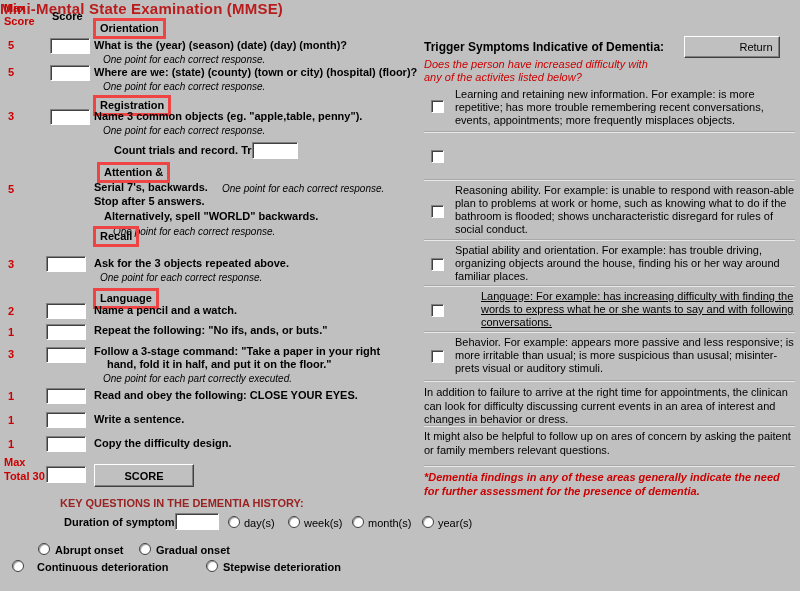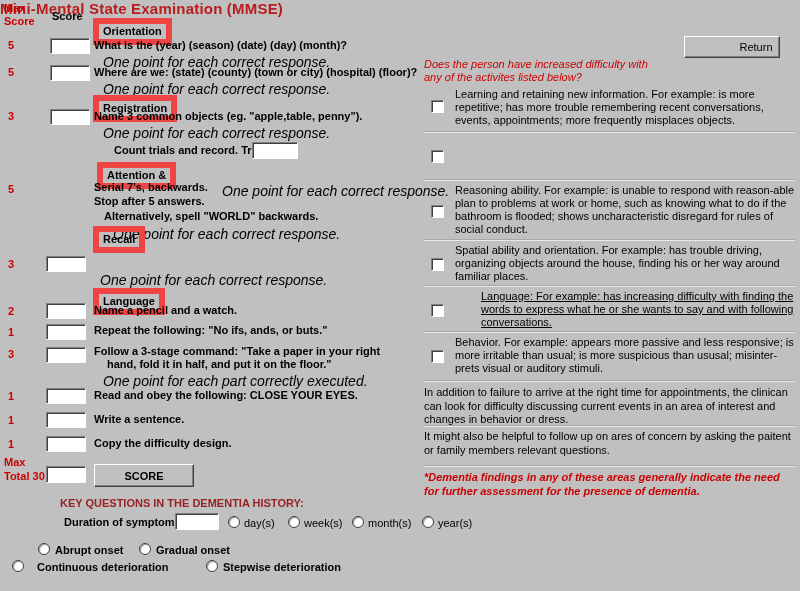--- a/index.html
+++ b/index.html
@@ -6,22 +6,22 @@
   html,body { background:#c0c0c0; }
   .win { position:relative; width:800px; height:591px; background:#c0c0c0;
          font-family:"Liberation Sans", sans-serif; font-size:11px; color:#000; overflow:hidden; }
   .abs { position:absolute; white-space:nowrap; }
   .b { font-weight:bold; }
   .i { font-style:italic; }
   .red { color:#cc0000; }
   .dkred { color:#992222; }
   .title { position:absolute; left:0; top:4; width:752; text-align:center;
            color:#b91c1c; font-weight:bold; font-size:15px; letter-spacing:0.2px; }
-  .note { position:absolute; font-size:14px; font-style:italic; white-space:nowrap; }
-  .secbox { position:absolute; border:6px solid #ef4444; padding:1px 4px 2px 4px; font-weight:bold; }
+  .note { position:absolute; font-size:10px; font-style:italic; white-space:nowrap; }
+  .secbox { position:absolute; border:3px solid #ef4444; padding:1px 4px 2px 4px; font-weight:bold; }
   .tinput { position:absolute; background:#fff; border:none; outline:none;
             border-top:1px solid #808080; border-left:1px solid #808080;
             border-bottom:1px solid #fff; border-right:1px solid #fff;
             box-shadow: inset 1px 1px 0 #404040; font-family:"Liberation Sans",sans-serif; font-size:11px; padding:1px 3px; }
   .btn { position:absolute; background:#c0c0c0; text-align:center;
          border-top:1px solid #ffffff; border-left:1px solid #ffffff;
          border-bottom:1px solid #404040; border-right:1px solid #404040;
          box-shadow: inset -1px -1px 0 #808080; cursor:pointer;
          display:flex; align-items:center; justify-content:center; }
   .cb { position:absolute; width:13px; height:13px; background:#fff;
@@ -73,20 +73,21 @@
   <span class="abs b" style="left:94px; top:181px;">Serial 7's, backwards.</span>
   <span class="note" style="left:222px; top:183px;">One point for each correct response.</span>
   <span class="abs b" style="left:94px; top:195px;">Stop after 5 answers.</span>
   <span class="abs b" style="left:104px; top:210px;">Alternatively, spell "WORLD" backwards.</span>
   <span class="note" style="left:113px; top:226px;">One point for each correct response.</span>
 
   <div class="secbox" style="left:93px; top:226px;">Recall</div>
 
   <span class="abs b red" style="left:8px; top:258px;">3</span>
   <input class="tinput" style="left: 46px; top: 256px; width: 40px; height: 16px;">
+  <span class="abs b" style="left:94px; top:257px;">Ask for the 3 objects repeated above.</span>
   <span class="note" style="left:100px; top:272px;">One point for each correct response.</span>
 
   <div class="secbox" style="left:93px; top:288px;">Language</div>
 
   <span class="abs b red" style="left:8px; top:305px;">2</span>
   <input class="tinput" style="left: 46px; top: 303px; width: 40px; height: 16px;">
   <span class="abs b" style="left:94px; top:304px;">Name a pencil and a watch.</span>
 
   <span class="abs b red" style="left:8px; top:326px;">1</span>
   <input class="tinput" style="left: 46px; top: 324px; width: 40px; height: 16px;">
@@ -131,20 +132,21 @@
   <div class="radio" style="left:38px; top:543px;"></div>
   <span class="abs b" style="left:55px; top:544px;">Abrupt onset</span>
   <div class="radio" style="left:139px; top:543px;"></div>
   <span class="abs b" style="left:156px; top:544px;">Gradual onset</span>
 
   <div class="radio" style="left:12px; top:560px;"></div>
   <span class="abs b" style="left:37px; top:561px;text-align:right;">Continuous deterioration</span>
   <div class="radio" style="left:206px; top:560px;"></div>
   <span class="abs b" style="left:223px; top:561px;">Stepwise deterioration</span>
 
+  <span class="abs b" style="left:424px; top:40px; font-size:12px;">Trigger Symptoms Indicative of Dementia:</span>
   <div class="btn" style="left:684px; top:36px; width:96px; height:22px;padding-left:48px;">Return</div>
 
   <span class="abs i red" style="left:424px; top:58px;">Does the person have increased difficulty with</span>
   <span class="abs i red" style="left:424px; top:71px;">any of the activites listed below?</span>
 
   <div class="cb" style="left:431px; top:100px;"></div>
   <div class="rtext" style="left:455px; top:88px;">Learning and retaining new information. For example: is more repetitive;  has more trouble remembering recent conversations, events, appointments; more frequently misplaces objects.</div>
   <div class="sep" style="left:424px; top:131px;"></div>
 
   <div class="cb" style="left:431px; top:150px;"></div>

